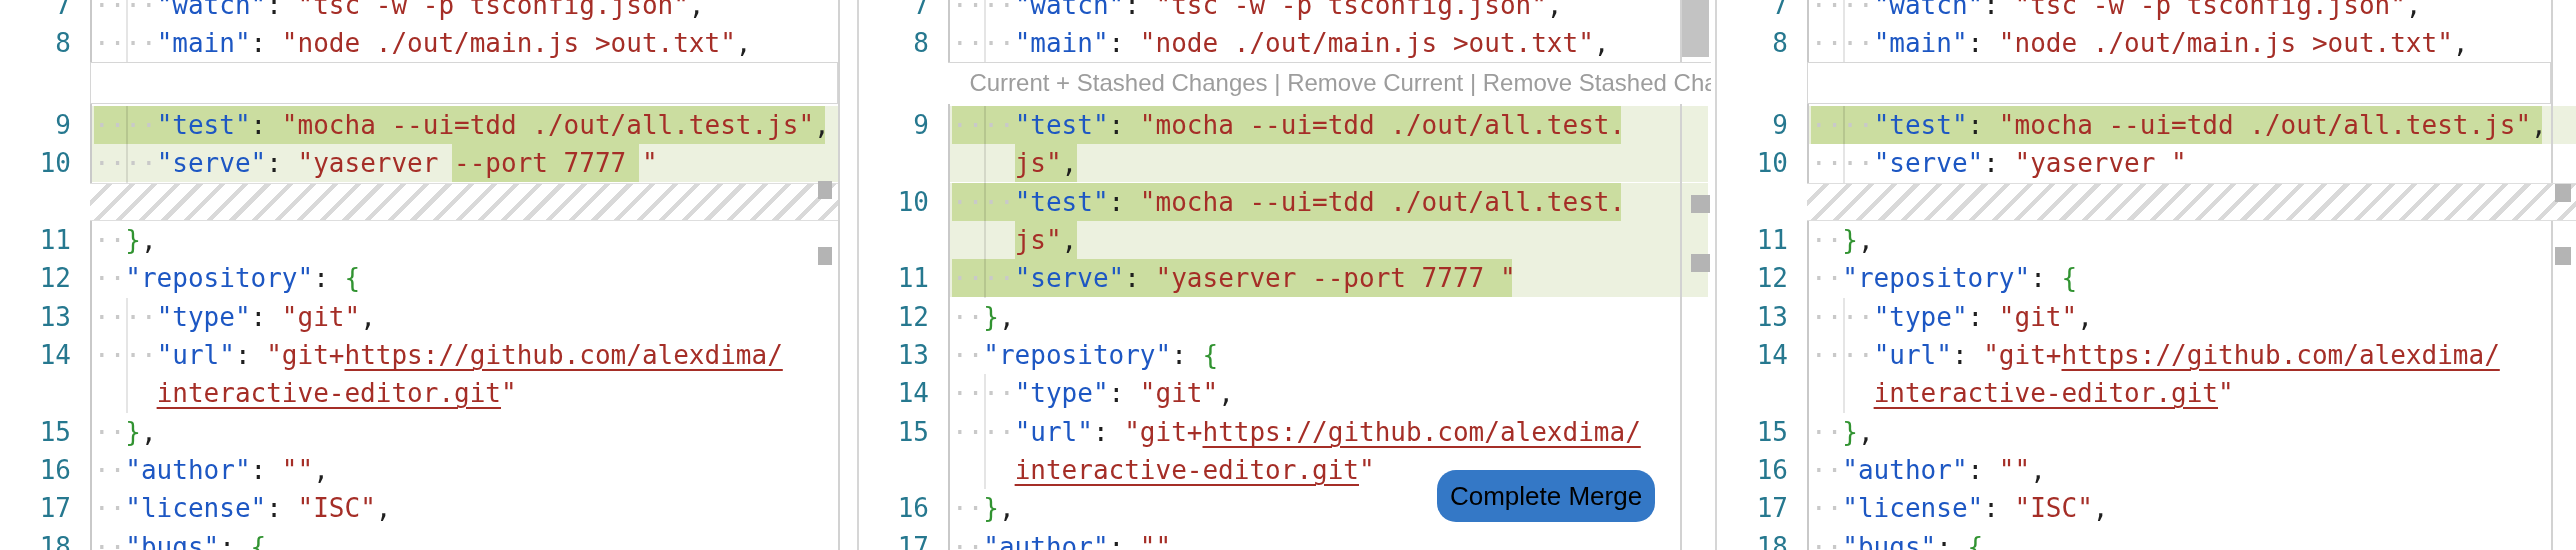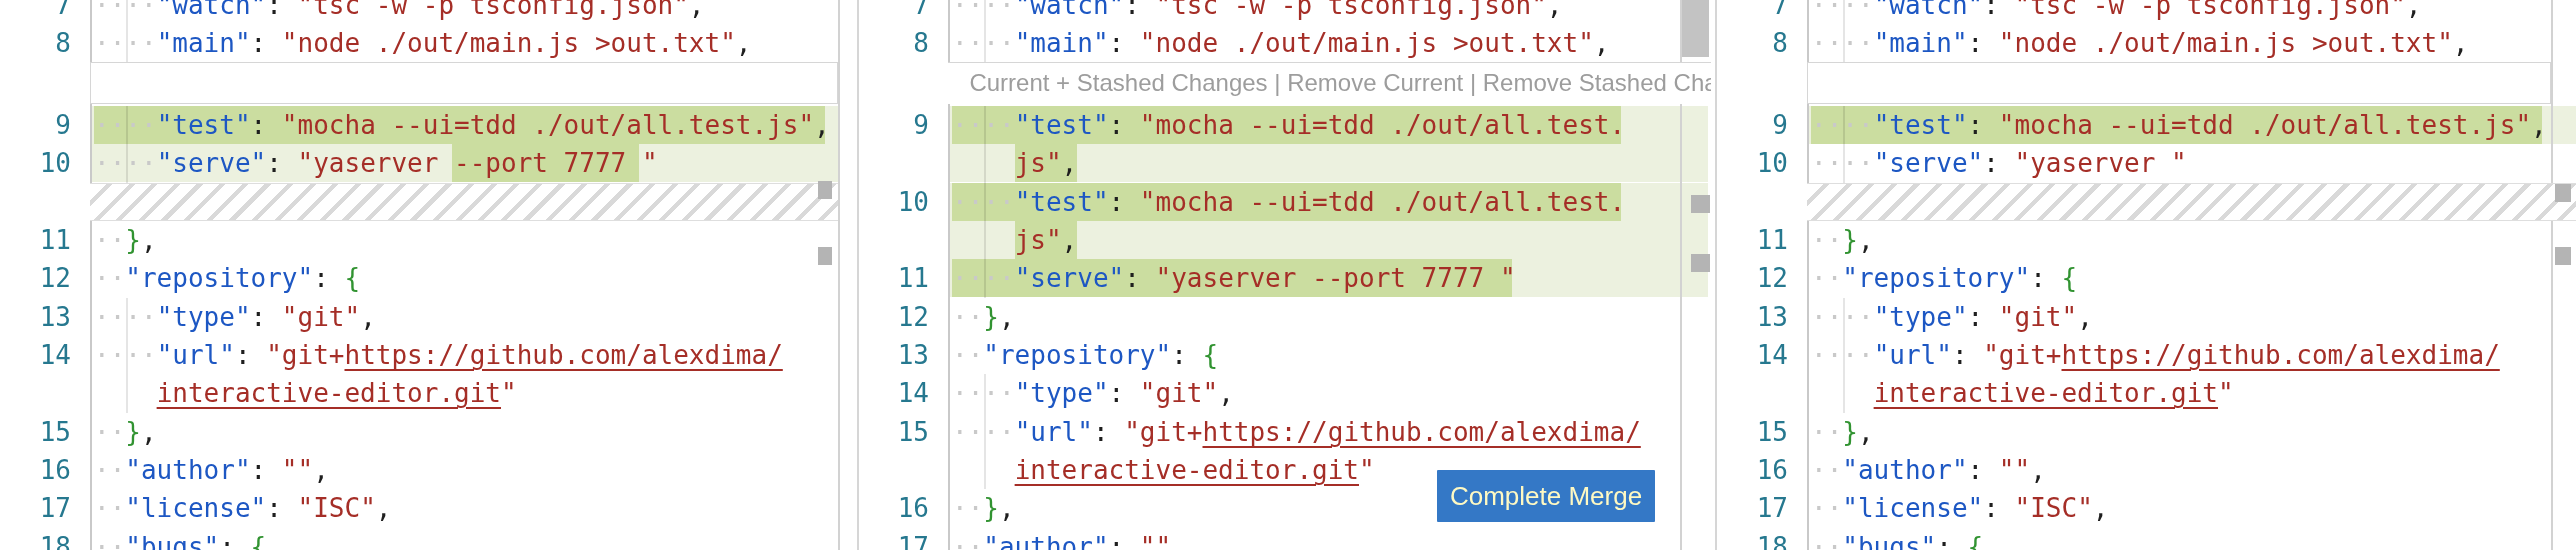--- a/index.html
+++ b/index.html
@@ -26,22 +26,22 @@
   .rule1{background:#c9c9c9;}
   .rule2{background:#d2d2d2;}
   .guide{background:rgba(0,0,0,0.10);}
   .spacer-box{position:absolute;top:62px;height:42px;background:#fff;border:1.8px solid #d6d6d6;box-sizing:border-box;z-index:6;}
   .hatch{position:absolute;top:183px;height:38px;border-top:1.8px solid #dedede;border-bottom:1.8px solid #dedede;box-sizing:border-box;z-index:6;
       background:repeating-linear-gradient(135deg,#ffffff 0 11.6px,#d9d9d9 11.6px 16px);}
   .codelens{position:absolute;top:62px;height:42px;left:90px;background:#fff;border-top:1.8px solid #d6d6d6;box-sizing:border-box;overflow:hidden;z-index:6;}
   .codelens span{display:block;margin-left:21.4px;font-size:24px;line-height:40px;color:#9d9d9d;white-space:nowrap;}
   .thumb{position:absolute;background:#c3c3c3;z-index:30;}
   .marker{position:absolute;background:#b4b4b4;z-index:31;}
-  .merge-btn{position:absolute;left:579px;top:470px;width:218px;height:52px;background:#3478c6;border:none;border-radius:1px;
-      color:#fef9c3;font-family:"Liberation Sans",sans-serif;font-size:26px;z-index:50;cursor:pointer;}
+  .merge-btn{position:absolute;left:579px;top:470px;width:218px;height:52px;background:#3478c6;border:none;border-radius:19px;
+      color:#000000;font-family:"Liberation Sans",sans-serif;font-size:26px;z-index:50;cursor:pointer;}
 </style>
 </head>
 <body>
 
 <div class="stage">
   <div id="panes">
       <div class="pane" style="left: 0px; width: 858px;">
         <div class="vline rule1" style="left: 90px; top: 0px; height: 551px;"></div>
         <div class="vline rule2" style="left: 838px; top: 0px; height: 551px;"></div>
         <div class="vline guide" style="left: 126px; top: 0px; height: 62px;"></div>

